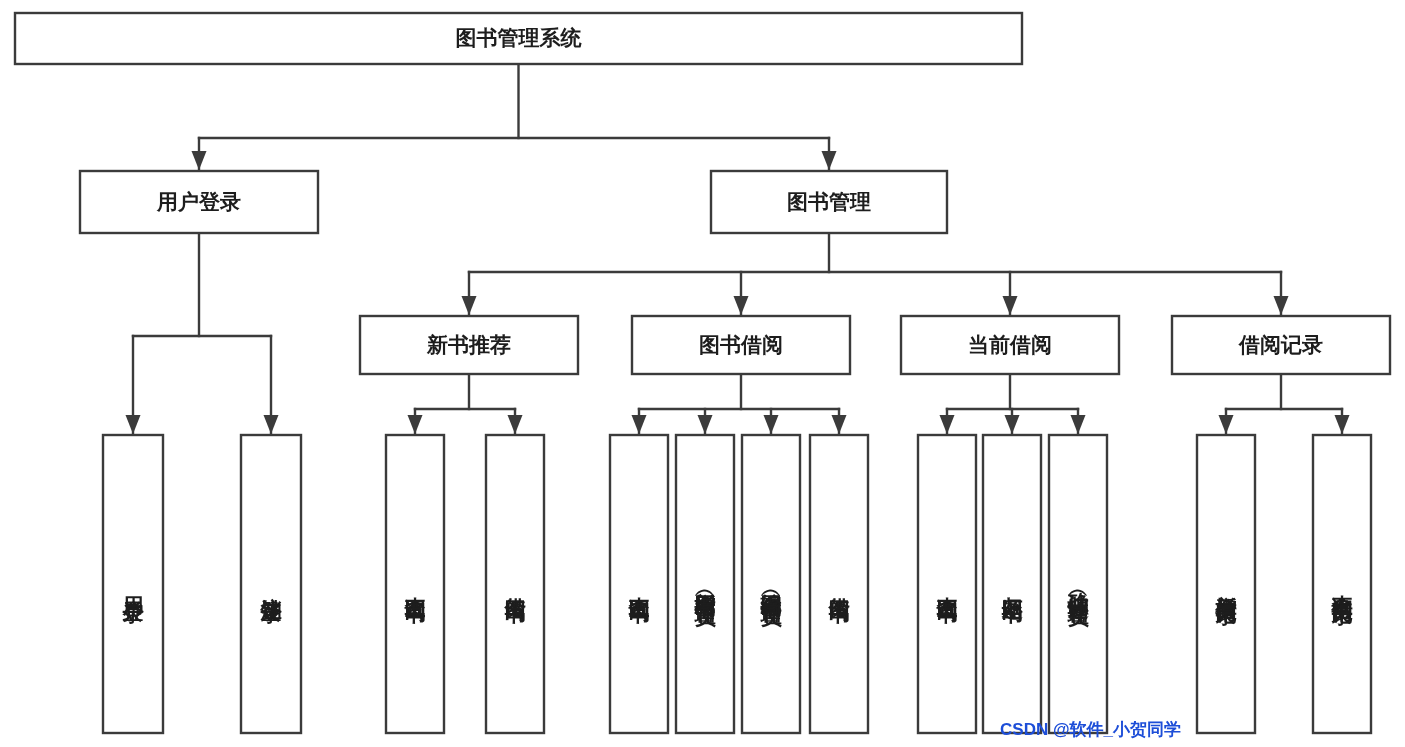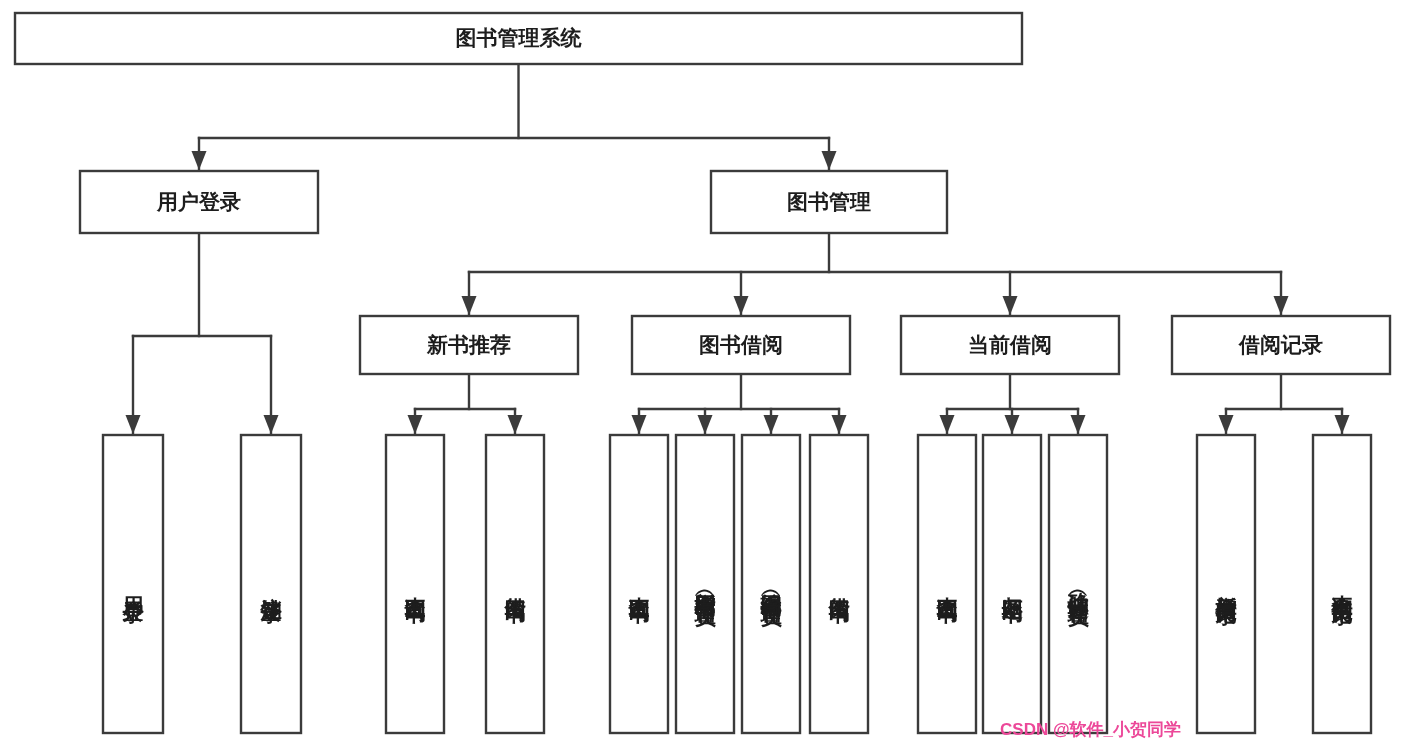--- a/index.html
+++ b/index.html
@@ -24,21 +24,21 @@
   }
   .leaf-label{
     writing-mode:vertical-rl;text-orientation:upright;
     font-family:"Liberation Sans","DejaVu Sans",sans-serif;
     font-size:21px;color:#1d1d1d;line-height:1.08;letter-spacing:2px;
     white-space:nowrap;
   }
   .watermark{
     position:absolute;right:8px;bottom:6px;
     font-family:"Liberation Sans","DejaVu Sans",sans-serif;
-    font-size:17px;color:#ec4899;white-space:nowrap;user-select:none;
+    font-size:17px;color:#1d4ed8;white-space:nowrap;user-select:none;
   }
 </style>
 </head>
 <body>
 
 <div id="diagram-root">
   <svg id="tree" viewBox="0 0 1405 747">
     <g id="connectors">
         <line x1="518.5" y1="64" x2="518.5" y2="138" class="conn"></line>
         <line x1="199" y1="138" x2="829" y2="138" class="conn"></line>

